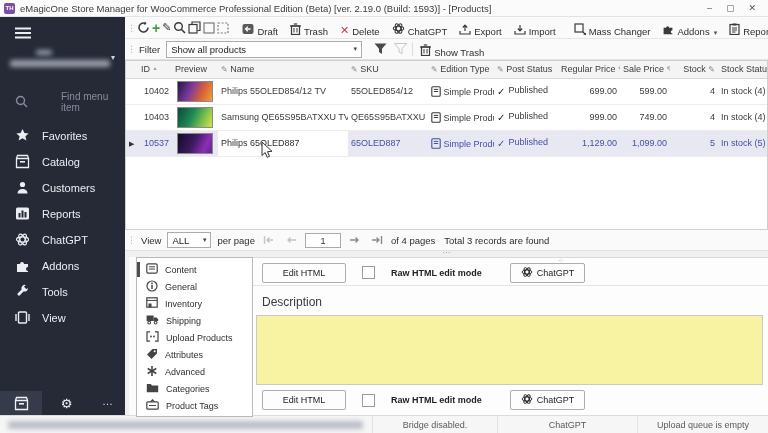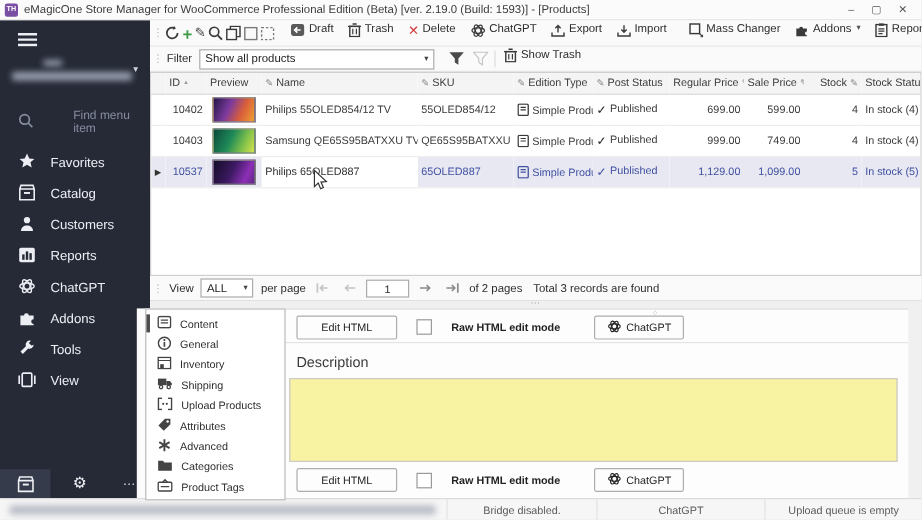--- a/index.html
+++ b/index.html
@@ -28,21 +28,21 @@
   .sb-bottom { position:absolute; left:0; bottom:0; width:125px; height:24px; display:flex; align-items:center; }
   .sb-tile { width:42px; height:24px; background:#363b4b; display:flex; align-items:center; justify-content:center; }
   .sb-gear { flex:1; text-align:center; font-family:"DejaVu Sans",sans-serif; font-size:13px; color:#f0f1f5; }
   .sb-more { width:34px; text-align:center; color:#d8dbe4; font-size:11px; letter-spacing:1px; padding-bottom:4px; }
 
   
   .toolbar1 { position:absolute; left:125px; top:17px; width:643px; height:22px; background:#fafafa; border-bottom:1px solid #e6e6e6; display:flex; align-items:center; gap:2px; padding:0 2px; }
   .toolbar2 { position:absolute; left:125px; top:39px; width:643px; height:21px; background:#fafafa; border-bottom:1px solid #e3e3e3; display:flex; align-items:center; padding:0 2px; }
   .grip { color:#b9b9b9; font-size:9px; width:8px; text-align:center; letter-spacing:-1px; }
   .tbico { width:20px; height:18px; display:flex; align-items:center; justify-content:center; cursor:default; }
-  .tbbtn { display:flex; align-items:flex-start; gap:3px; padding:0 5px; height:18px; font-size:9.5px; color:#2d2d2d; white-space:nowrap; cursor:default; }
+  .tbbtn { display:flex; align-items:flex-end; gap:3px; padding:0 5px; height:18px; font-size:9.5px; color:#2d2d2d; white-space:nowrap; cursor:default; }
   .tbsep { width:1px; height:14px; background:#ddd; margin:0 2px; }
   .caret { font-size:7px; color:#555; font-family:"DejaVu Sans",sans-serif; margin-left:1px; }
   .plus { color:#3f9c46; font-size:14px; font-weight:bold; }
   .redx { color:#d23b3b; font-size:11px; font-weight:bold; }
   .pencilchar { font-family:"DejaVu Sans",sans-serif; color:#3a3a3a; font-size:11px; }
   .combo { background:#fff; border:1px solid #ababab; height:17px; display:flex; align-items:center; padding:0 4px; font-size:9.5px; color:#222; }
   .combo .cval { flex:1; }
   .combo .caret { color:#444; }
   .lbl9 { font-size:9.5px; color:#2d2d2d; }
 
@@ -66,21 +66,21 @@
 
   
   .pager { position:absolute; left:125px; top:230px; width:643px; height:21px; background:#fafafa; border-bottom:1px solid #e0e0e0; display:flex; align-items:center; gap:6px; padding:0 2px; font-size:9.5px; color:#2d2d2d; }
   .pginput { width:36px; height:15px; border:1px solid #ababab; background:#fff; text-align:center; font-size:9px; line-height:14px; }
   .navarr { display:flex; align-items:center; justify-content:center; width:16px; }
 
   
   .vsplit { position:absolute; left:125px; top:251px; width:643px; height:6px; background:#f0f0f0; text-align:center; color:#9a9a9a; font-size:8px; line-height:4px; letter-spacing:1px; }
 
   
-  .detail { position:absolute; left:114px; top:257px; width:561px; height:158px; background:#fbfbfb; }
+  .detail { position:absolute; left:129px; top:257px; width:561px; height:158px; background:#fbfbfb; }
   .tabpanel { position:absolute; left:7px; top:0px; width:117px; height:160px; background:#fff; border:1px solid #b9b9b9; padding-top:3px; z-index:3; }
   .tabitem { position:relative; display:flex; align-items:center; gap:7px; height:17px; padding-left:9px; font-size:9px; color:#2e2e2e; cursor:default; }
   .tabitem.sel::before { content:""; position:absolute; left:0; top:1px; width:3px; height:15px; background:#4d4d4d; }
   .editorarea { position:absolute; left:124px; top:0; width:519px; height:158px; background:#fdfdfd; border-top:1px solid #d9d9d9; }
   .edrow { display:flex; align-items:center; gap:16px; padding:4px 0 0 9px; height:25px; }
   .btn { height:20px; background:#fdfdfd; border:1px solid #adadad; border-radius:2px; display:flex; align-items:center; justify-content:center; font-size:9px; color:#222; padding:0 10px; gap:4px; cursor:default; }
   .btn.wide { width:84px; }
   .cb { width:13px; height:13px; border:1px solid #9a9a9a; background:#fff; display:inline-block; }
   .cbl { font-size:9px; color:#222; font-weight:bold; }
   .edrule { border-top:1px solid #e4e4e4; margin-top:2px; }
@@ -466,21 +466,21 @@
         </svg>
     </span>
     <span class="navarr">
       <svg width="12" height="10" viewBox="0 0 12 10">
           <g stroke="#8a8a8a" stroke-width="1.4" fill="none">
             <path d="M1 5h6M5.5 2.5L8 5 5.5 7.5"></path>
             <line x1="10.5" y1="1" x2="10.5" y2="9"></line>
           </g>
         </svg>
     </span>
-    <span>of 2 pages</span>
+    <span>of 4 pages</span>
     <span style="margin-left:3px;">Total 3 records are found</span>
   </div>
 
   <div class="vsplit">⋯</div>
 
   <div class="detail">
     <div class="tabpanel">
       <div class="tabitem sel">
         <span><svg width="12" height="11" viewBox="0 0 12 11">
               <rect x="0.8" y="0.8" width="10.4" height="9.4" rx="1.5" fill="none" stroke="#444" stroke-width="1.2"></rect>

